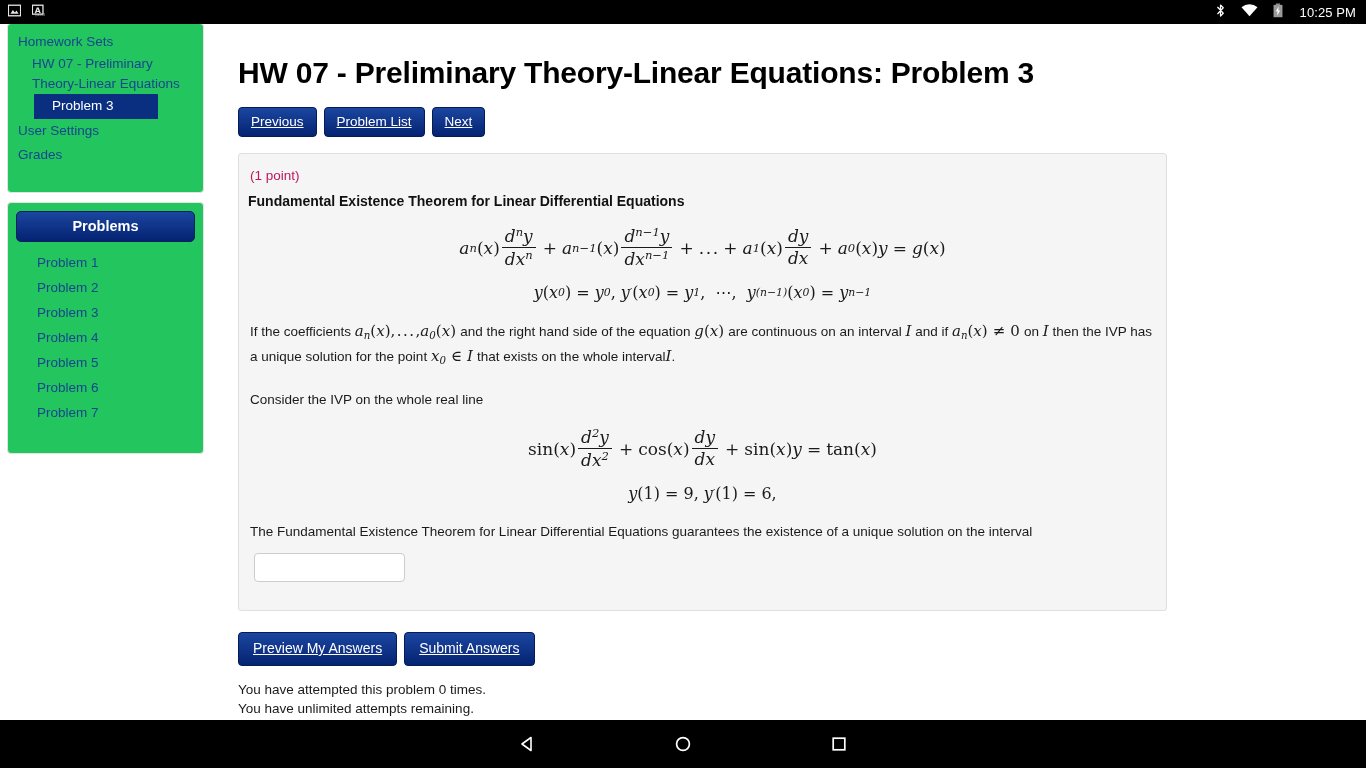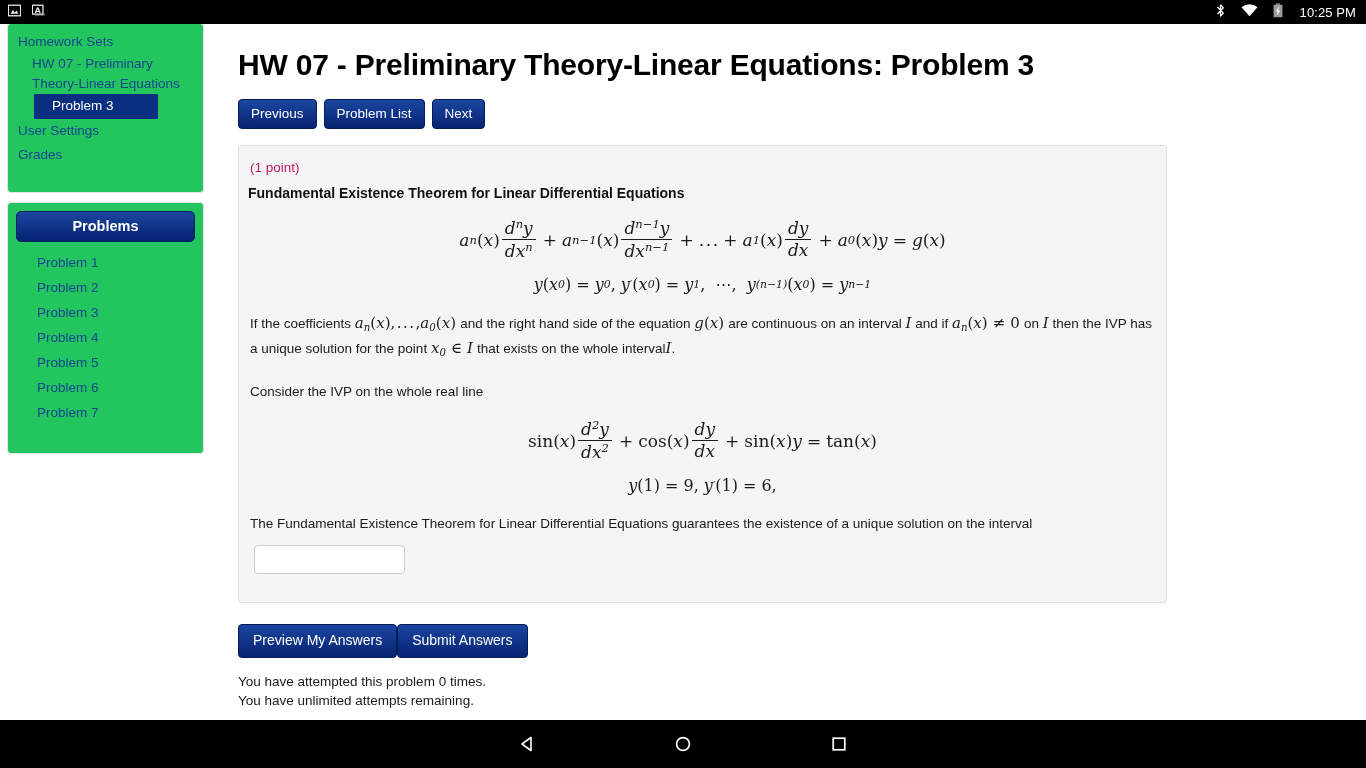--- a/index.html
+++ b/index.html
@@ -137,21 +137,21 @@
     color: #17468f;
     font-size: 13.5px;
     text-decoration: none;
     padding: 5px 0 5px 21px;
     line-height: 15px;
   }
 
   
   .main {
     position: absolute;
-    top: 0; left: 238px;
+    top: 8px; left: 238px;
     width: 930px;
   }
   .page-title {
     font-size: 30px;
     font-weight: bold;
     color: #000000;
     margin: 20px 0 0 0;
     letter-spacing: -0.2px;
     line-height: 42px;
   }
@@ -160,20 +160,21 @@
     background-image: linear-gradient(#1b46a0, #052372);
     background-color: #0b2f80;
     border: 1px solid #041d55;
     border-radius: 4px;
     color: #ffffff;
     font-size: 13.5px;
     font-family: "Liberation Sans", sans-serif;
     padding: 6px 12px 7px 12px;
     cursor: pointer;
     line-height: 15px;
+    text-decoration: underline;
   }
   .btn-lg {
     font-size: 14px;
     padding: 8px 14px 9px 14px;
   }
 
   .problem-panel {
     margin-top: 16px;
     width: 929px;
     box-sizing: border-box;
@@ -239,21 +240,21 @@
     margin: 11px 0 0 6px;
     border: 1px solid #cccccc;
     border-radius: 4px;
     background: #ffffff;
     font-size: 13px;
     font-family: "Liberation Sans", sans-serif;
     padding: 2px 6px;
     outline: none;
   }
 
-  .bottom-btns { margin-top: 21px; display: flex; }
+  .bottom-btns { margin-top: 21px; display: flex; gap: 7px; }
   .attempt-text {
     margin-top: 14px;
     font-size: 13.5px;
     color: #1a1a1a;
     line-height: 19px;
   }
 </style>
 </head>
 <body>
 

